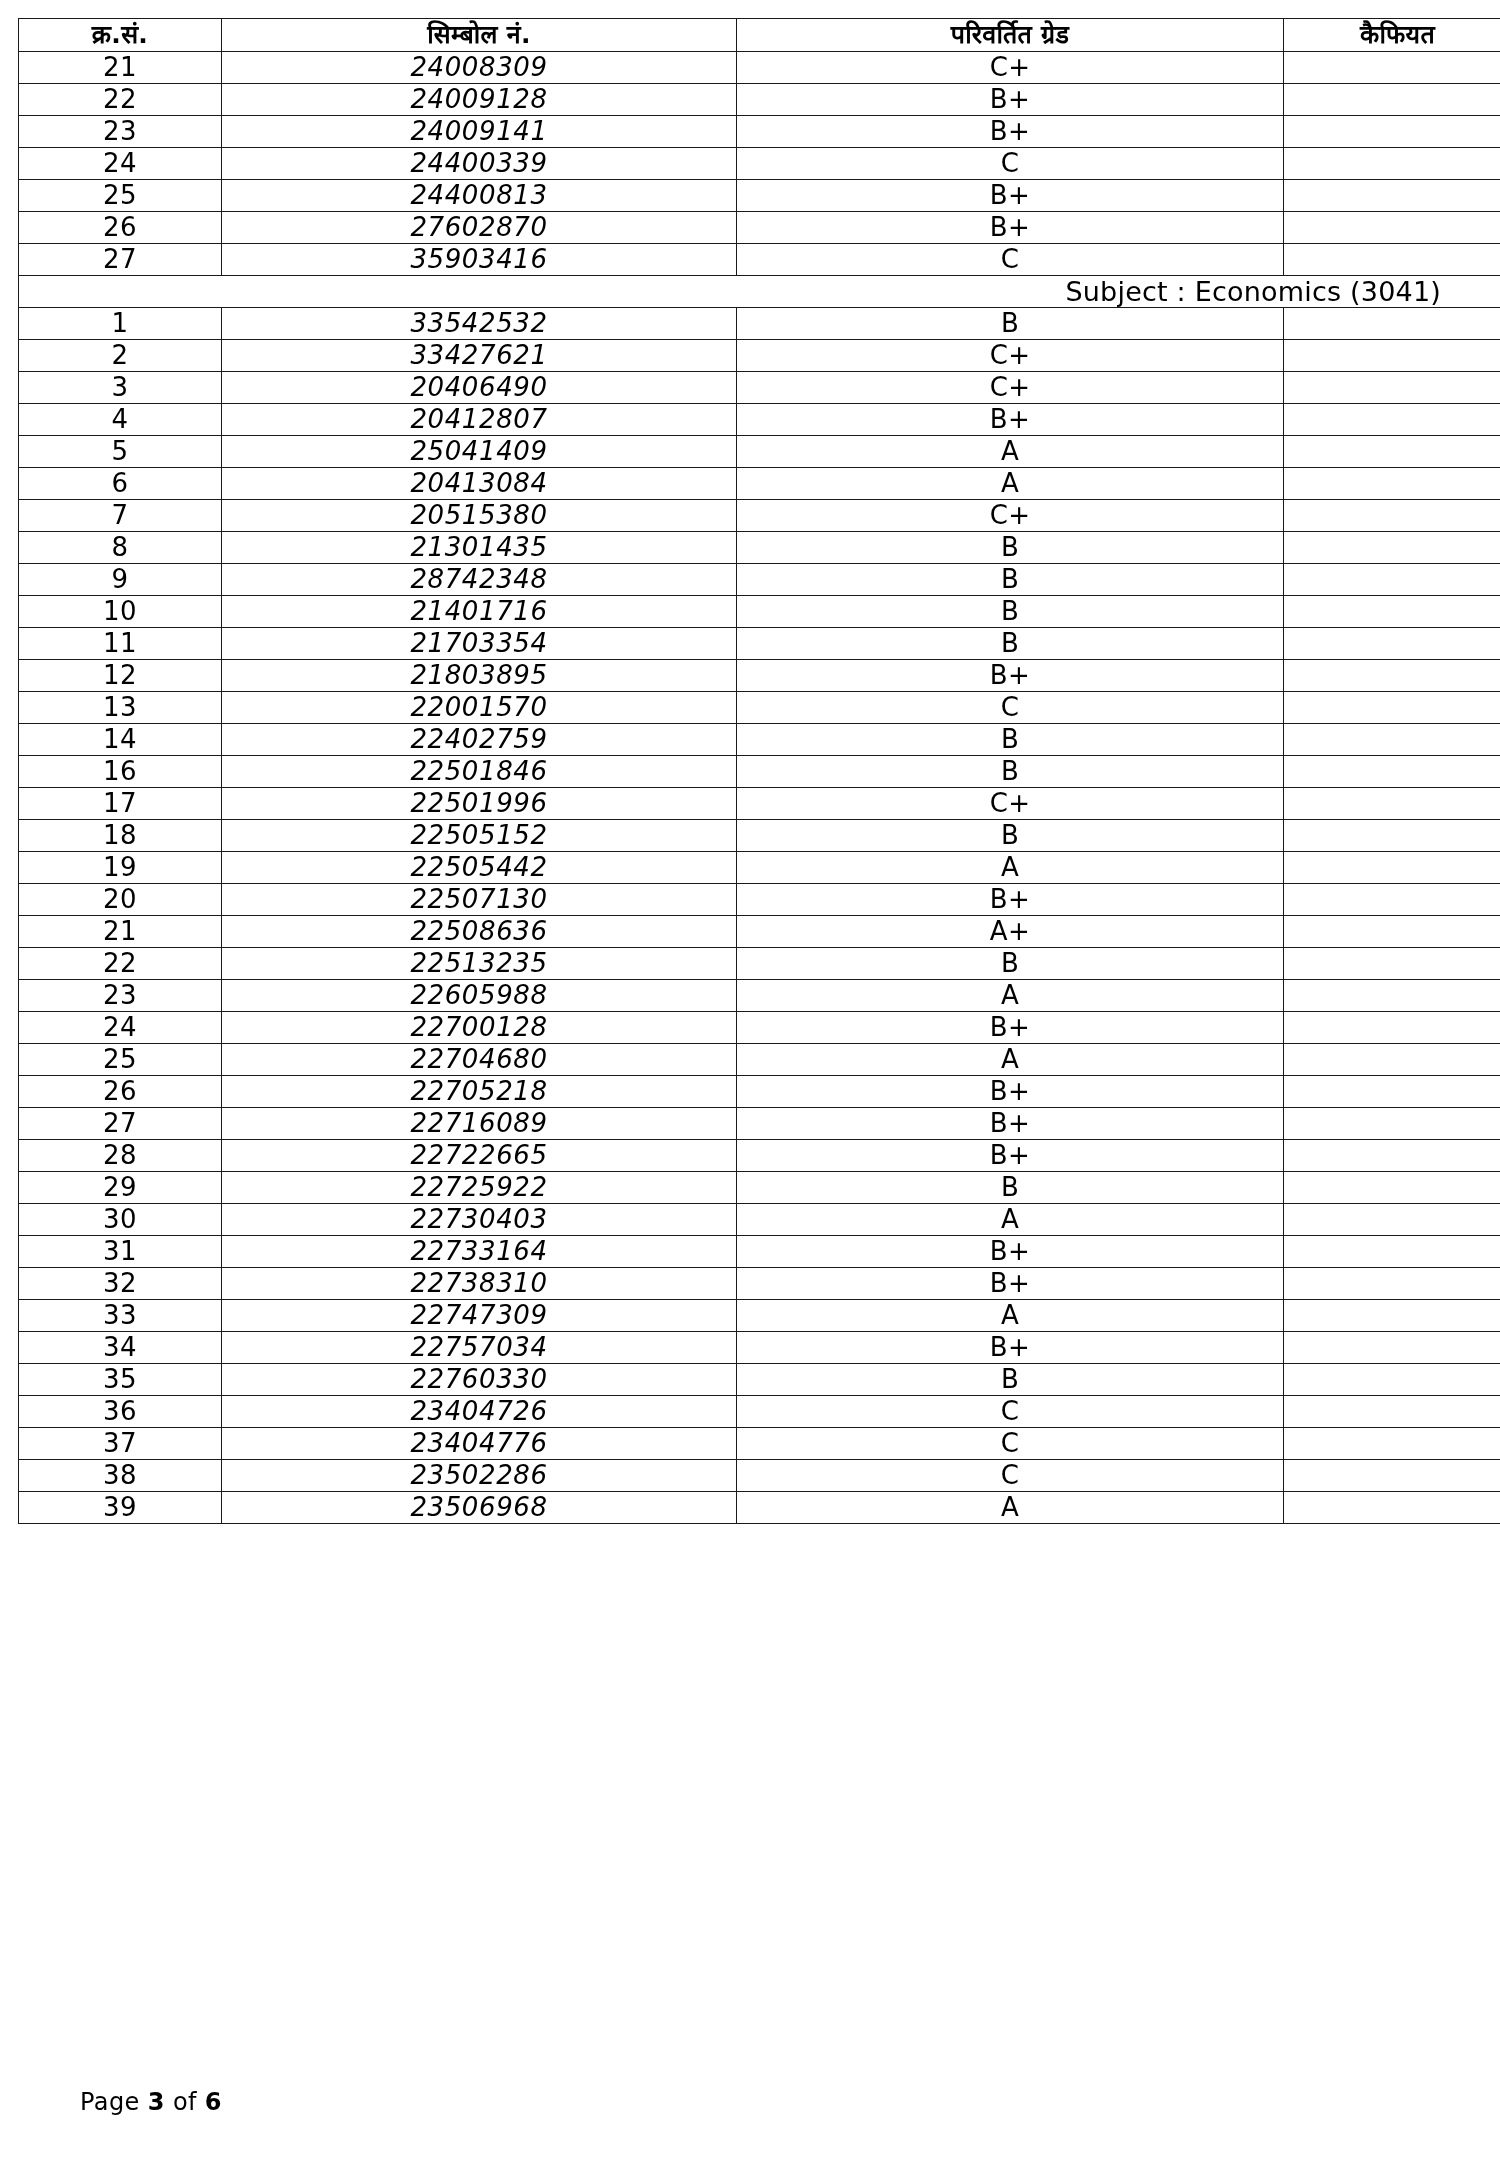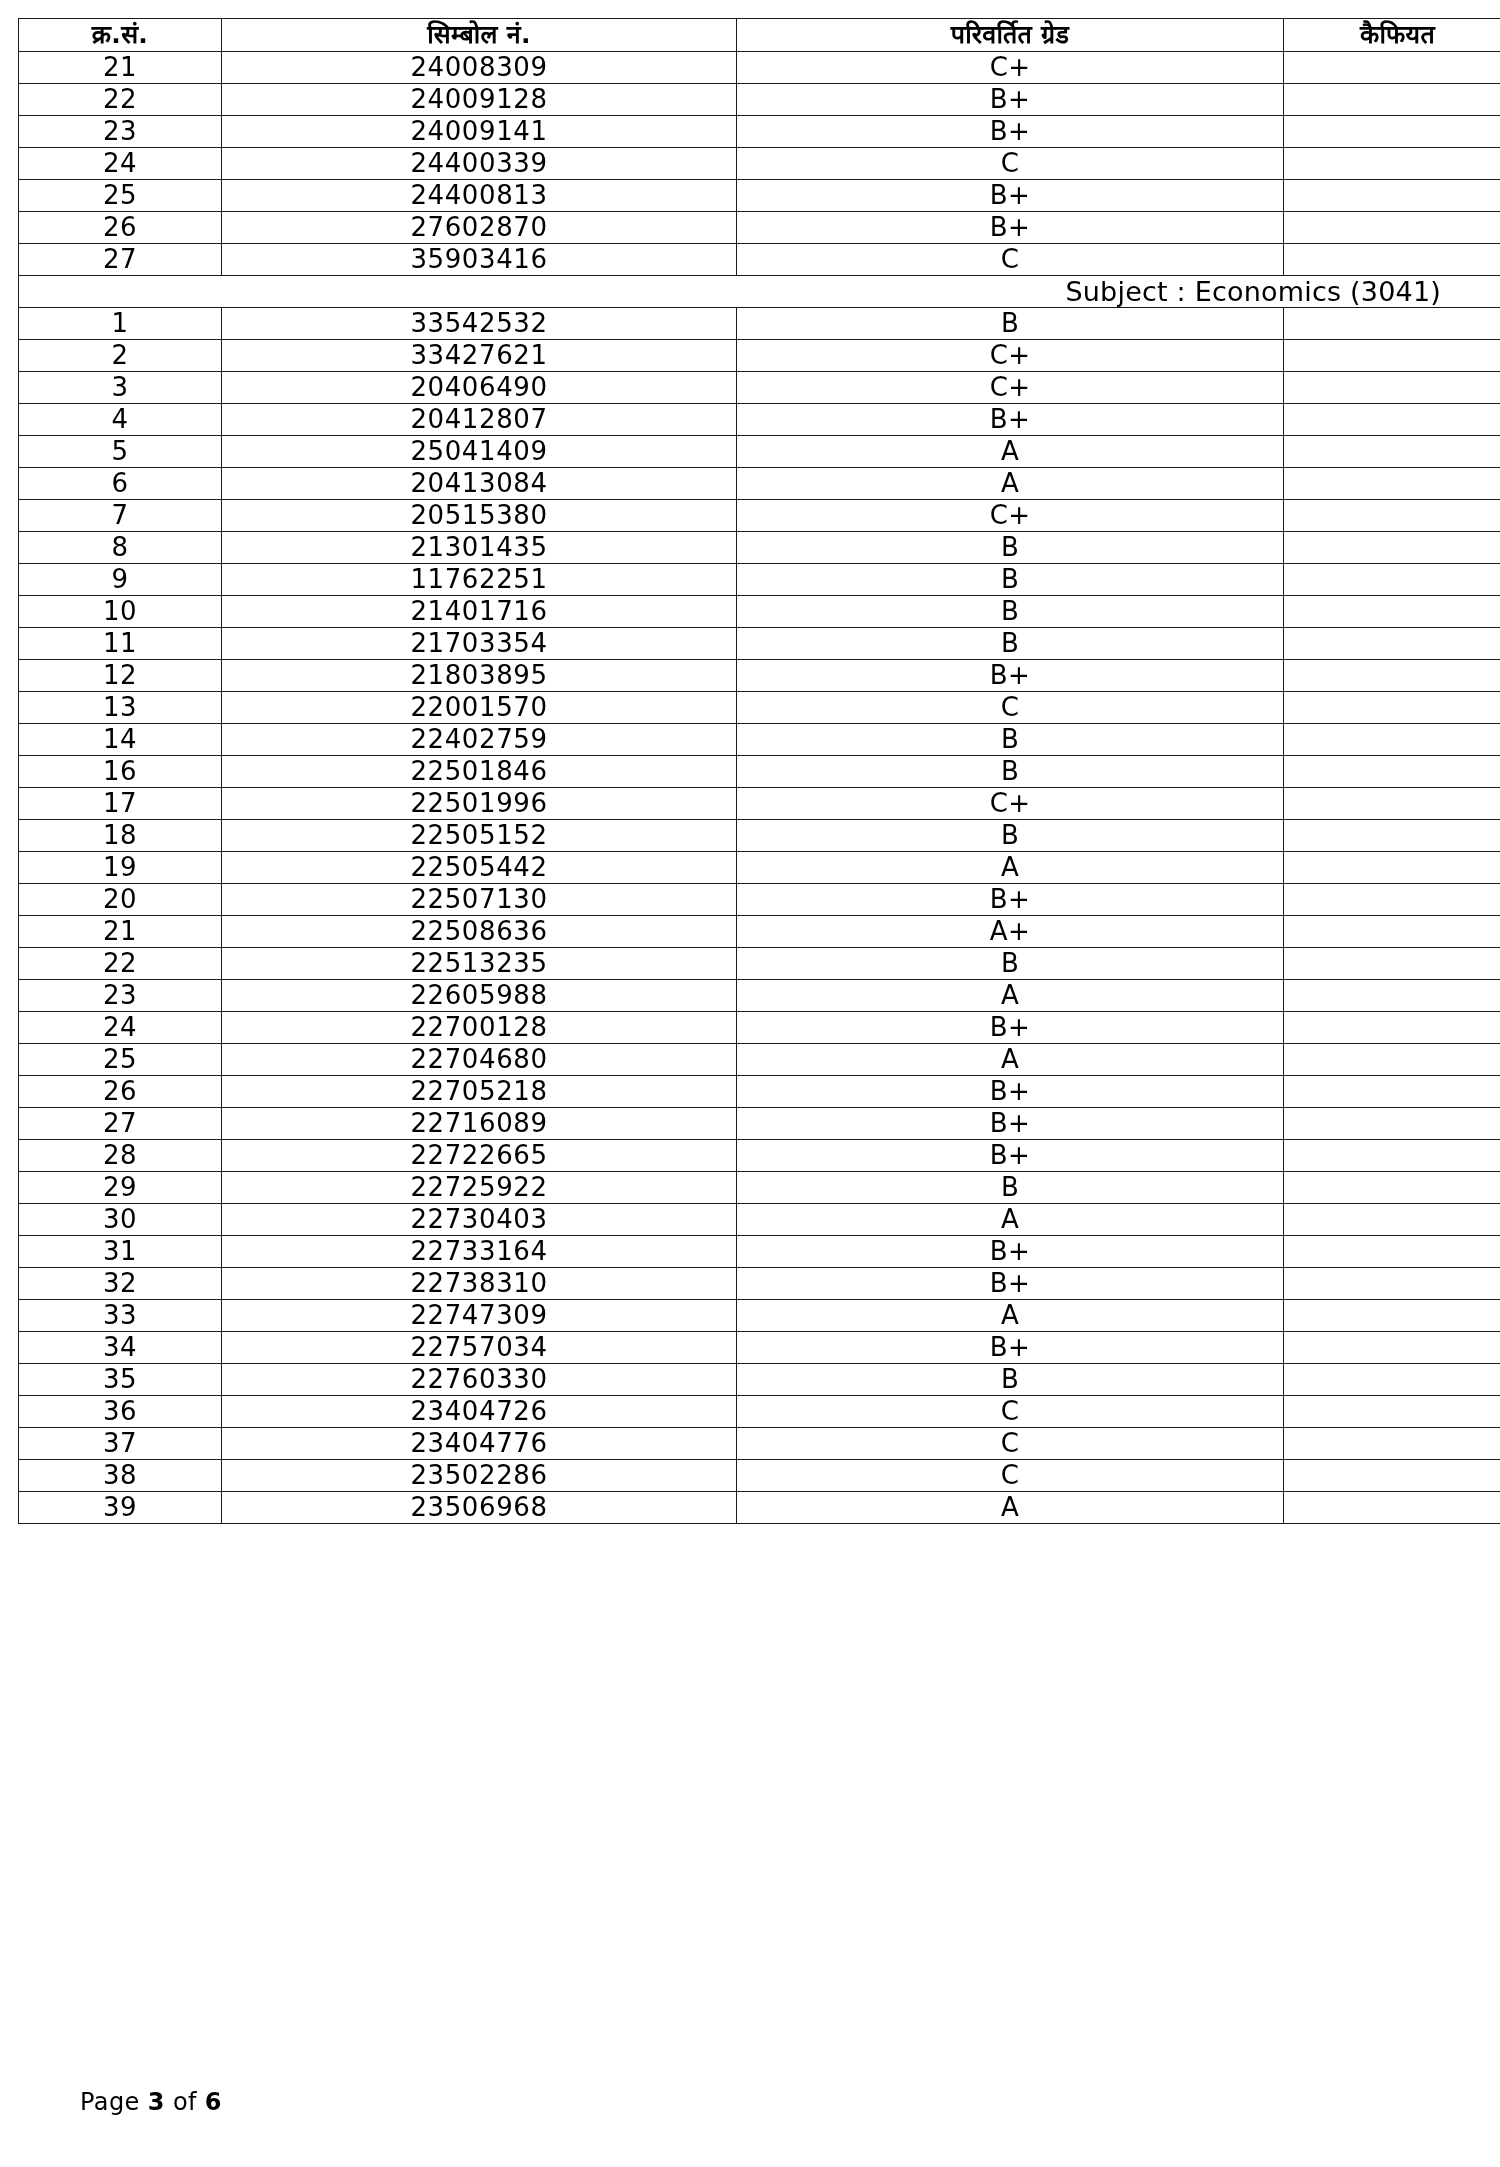--- a/index.html
+++ b/index.html
@@ -64,20 +64,21 @@
     letter-spacing: 0.3px;
   }
 
   .cell-sn {
     font-size: 25px;
     letter-spacing: 0.5px;
   }
   .cell-sym {
     font-size: 26px;
     letter-spacing: 0.6px;
+    font-style: italic;
   }
   .cell-grade {
     font-size: 26px;
     letter-spacing: 0.4px;
   }
   .cell-rem { }
 
   tr.subject-row td {
     font-size: 27px;
     letter-spacing: 0.2px;
@@ -213,21 +214,21 @@
           <td class="cell-rem"></td>
         </tr>
         <tr>
           <td class="cell-sn">8</td>
           <td class="cell-sym">21301435</td>
           <td class="cell-grade">B</td>
           <td class="cell-rem"></td>
         </tr>
         <tr>
           <td class="cell-sn">9</td>
-          <td class="cell-sym">11762251</td>
+          <td class="cell-sym">28742348</td>
           <td class="cell-grade">B</td>
           <td class="cell-rem"></td>
         </tr>
         <tr>
           <td class="cell-sn">10</td>
           <td class="cell-sym">21401716</td>
           <td class="cell-grade">B</td>
           <td class="cell-rem"></td>
         </tr>
         <tr>

